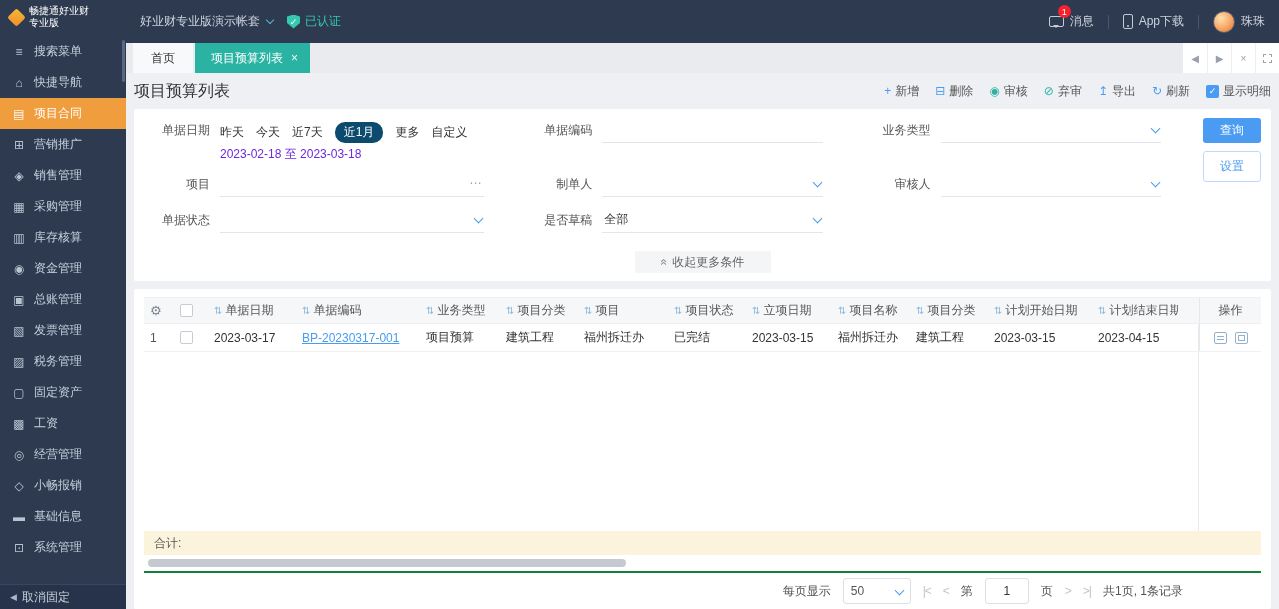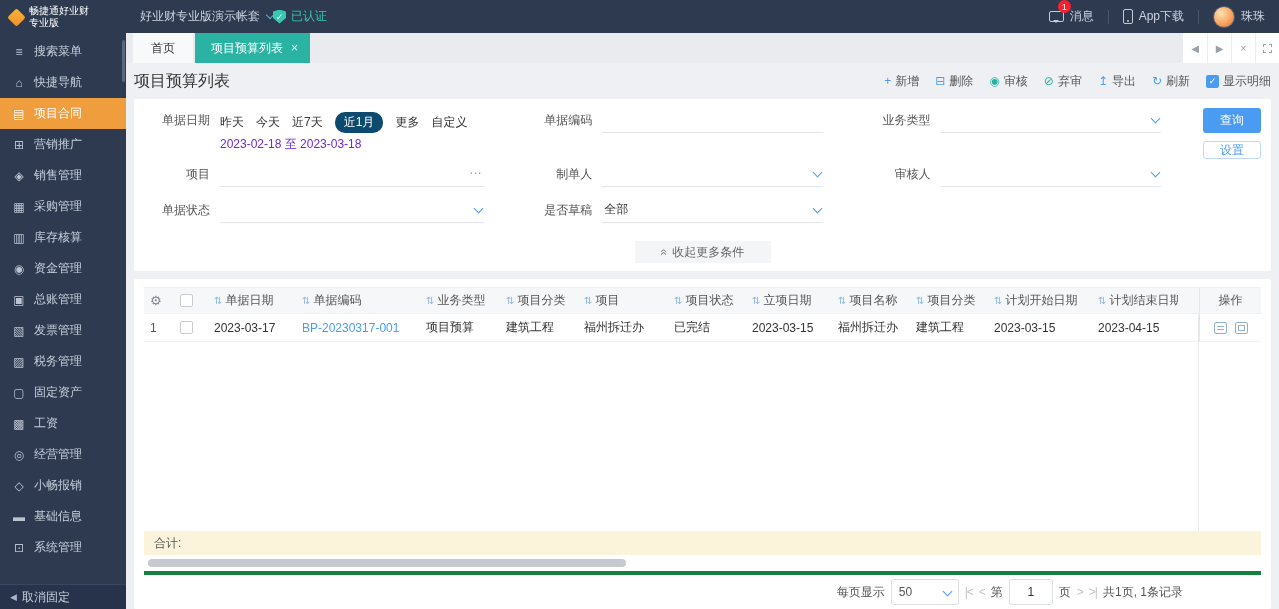--- a/index.html
+++ b/index.html
@@ -17,21 +17,21 @@
   .menu-item.active{background:#ef9d3d;color:#fff}
   .mi-icon{width:14px;text-align:center;font-size:12px;opacity:.92;flex-shrink:0}
   .sb-thumb{position:absolute;right:1px;top:40px;width:3px;height:42px;background:#5a6780;border-radius:2px}
   .unpin{height:25px;background:#27334a;border-top:1px solid #3a4660;display:flex;align-items:center;gap:5px;padding:0 10px;cursor:pointer;flex-shrink:0}
   .unpin-icon{font-size:9px;color:#aab4c4}
 
   
   .main{flex:1;display:flex;flex-direction:column;min-width:0}
 
   
-  .topbar{height:33px;background:#2d3a50;display:flex;align-items:center;padding:0 14px;gap:0;color:#ccd3de;flex-shrink:0}
+  .topbar{height:43px;background:#2d3a50;display:flex;align-items:center;padding:0 14px;gap:14px;color:#ccd3de;flex-shrink:0}
   .account{display:flex;align-items:center;gap:7px;cursor:pointer}
   .chev{width:6px;height:6px;border-right:1.5px solid #56b6d8;border-bottom:1.5px solid #56b6d8;transform:rotate(45deg);margin-top:-3px}
   .verified{display:flex;align-items:center;gap:5px;color:#37c8b0}
   .shield{width:13px;height:14px;background:#37c8b0;clip-path:polygon(50% 0,100% 15%,100% 60%,50% 100%,0 60%,0 15%);color:#fff;font-size:9px;display:flex;align-items:center;justify-content:center}
   .shield::after{content:"✓"}
   .topbar-right{margin-left:auto;display:flex;align-items:center;gap:14px}
   .tb-group{display:flex;align-items:center;gap:6px;cursor:pointer;position:relative}
   .msg-icon{width:15px;height:11px;border:1px solid #c4cbd6;border-radius:2px;position:relative}
   .msg-icon::after{content:"";position:absolute;left:3px;bottom:-5px;border:3px solid transparent;border-top-color:#c4cbd6}
   .badge{position:absolute;top:-8px;left:9px;background:#f5222d;color:#fff;font-size:9px;min-width:13px;height:13px;border-radius:7px;display:flex;align-items:center;justify-content:center;padding:0 3px}
@@ -71,51 +71,51 @@
   .f-ctrl{flex:1;border-bottom:1px solid #e2e5ea;display:flex;align-items:center;min-height:24px;padding:0 2px 3px;color:#333}
   .f-ctrl.noline{border-bottom:none;display:block;padding:0}
   .chev-b{width:7px;height:7px;border-right:1.5px solid #4a9cf2;border-bottom:1.5px solid #4a9cf2;transform:rotate(45deg);margin-left:auto;margin-bottom:2px;flex-shrink:0}
   .more-dots{margin-left:auto;color:#9aa1ab;letter-spacing:1px;cursor:pointer}
   .date-opts{display:flex;align-items:center;gap:12px;padding-top:3px;flex-wrap:nowrap}
   .opt{cursor:pointer;white-space:nowrap}
   .opt.sel{background:#0c4a6e;color:#fff;border-radius:10px;padding:2px 9px}
   .date-range{color:#6d28d9;margin-top:3px}
   .filter-btns{position:absolute;right:10px;top:9px;display:flex;flex-direction:column;gap:8px}
   .btn-primary{width:58px;height:25px;background:#4a9cf2;color:#fff;border-radius:3px;display:flex;align-items:center;justify-content:center;cursor:pointer}
-  .btn-ghost{width:58px;height:18px;background:#fff;color:#4a9cf2;border:1px solid #bcd9fb;border-radius:3px;display:flex;align-items:center;justify-content:center;cursor:pointer}
+  .btn-ghost{width:58px;height:31px;background:#fff;color:#4a9cf2;border:1px solid #bcd9fb;border-radius:3px;display:flex;align-items:center;justify-content:center;cursor:pointer}
   .collapse{margin:16px auto 2px;width:136px;height:22px;background:#f4f5f7;display:flex;align-items:center;justify-content:center;gap:5px;color:#666;cursor:pointer}
   .rot-up{display:inline-block;transform:rotate(90deg);color:#888;font-size:12px}
 
   .panel-gap{height:8px;flex-shrink:0}
 
   
   .table-panel{background:#fff;border-radius:2px;flex:1;display:flex;flex-direction:column;min-height:0;padding:8px 10px 0}
   .trow{display:grid;grid-template-columns:30px 34px 88px 124px 80px 78px 90px 78px 86px 78px 78px 104px 86px 1fr 62px;align-items:center;width:100%}
   .cell{padding:0 6px;white-space:nowrap;overflow:hidden;display:flex;align-items:center;gap:3px;height:100%}
   .dc-host{display:contents}
   .thead{background:#f6f7f9;height:27px;color:#555;border-top:1px solid #eef0f2;border-bottom:1px solid #eef0f2;flex-shrink:0}
   .sorticon{color:#8fb8dd;font-size:10px;cursor:pointer}
   .gear{color:#7d8590;font-size:13px;cursor:pointer}
   .cb{width:13px;height:13px;border:1px solid #c8ccd2;border-radius:2px;background:#fff;cursor:pointer;flex-shrink:0}
   .tbody{flex:1;position:relative;min-height:0;overflow:hidden}
   .vline{position:absolute;top:0;bottom:0;right:62px;width:1px;background:#e8eaed}
   .brow{height:28px;border-bottom:1px solid #f0f2f4;background:#fff}
   .brow .idx{color:#555;justify-content:flex-start}
-  .link{color:#4a9cf2;cursor:pointer}
+  .link{color:#4a9cf2;text-decoration:underline;cursor:pointer}
   .op{border-left:1px solid #e5e7ea;justify-content:center;gap:8px}
   .thead .op{justify-content:center;color:#555}
   .opico{width:13px;height:12px;border:1px solid #93b0cc;border-radius:2px;position:relative;display:inline-block;cursor:pointer}
   .opico.i1::after{content:"";position:absolute;left:2px;right:2px;top:3px;border-top:1px solid #93b0cc;box-shadow:0 3px 0 #93b0cc}
   .opico.i2::after{content:"";position:absolute;inset:2px;border:1px solid #93b0cc}
   .total-row{height:24px;background:#fbf3dc;display:flex;align-items:center;padding:0 10px;color:#555;flex-shrink:0}
   .hscroll{height:16px;display:flex;align-items:center;flex-shrink:0}
   .hthumb{width:478px;height:8px;background:#c6cad0;border-radius:4px;margin-left:4px;cursor:pointer}
 
   
-  .pager{height:38px;display:flex;align-items:center;justify-content:flex-end;gap:6px;color:#555;padding-right:78px;border-top:4px solid #15803d;flex-shrink:0}
+  .pager{height:38px;display:flex;align-items:center;justify-content:flex-end;gap:12px;color:#555;padding-right:78px;border-top:2px solid #15803d;flex-shrink:0}
   .select-box{width:68px;height:26px;border:1px solid #dcdfe3;border-radius:3px;display:flex;align-items:center;justify-content:space-between;padding:0 7px;background:#fff;cursor:pointer}
   .pgbtn{color:#c0c5cb;cursor:pointer;font-size:12px;letter-spacing:-1px}
   .page-input{width:44px;height:26px;border:1px solid #dcdfe3;border-radius:3px;display:flex;align-items:center;justify-content:center;background:#fff;color:#333}
 </style>
 </head>
 <body>
 
 <div class="app">
 
   <aside class="sidebar">

